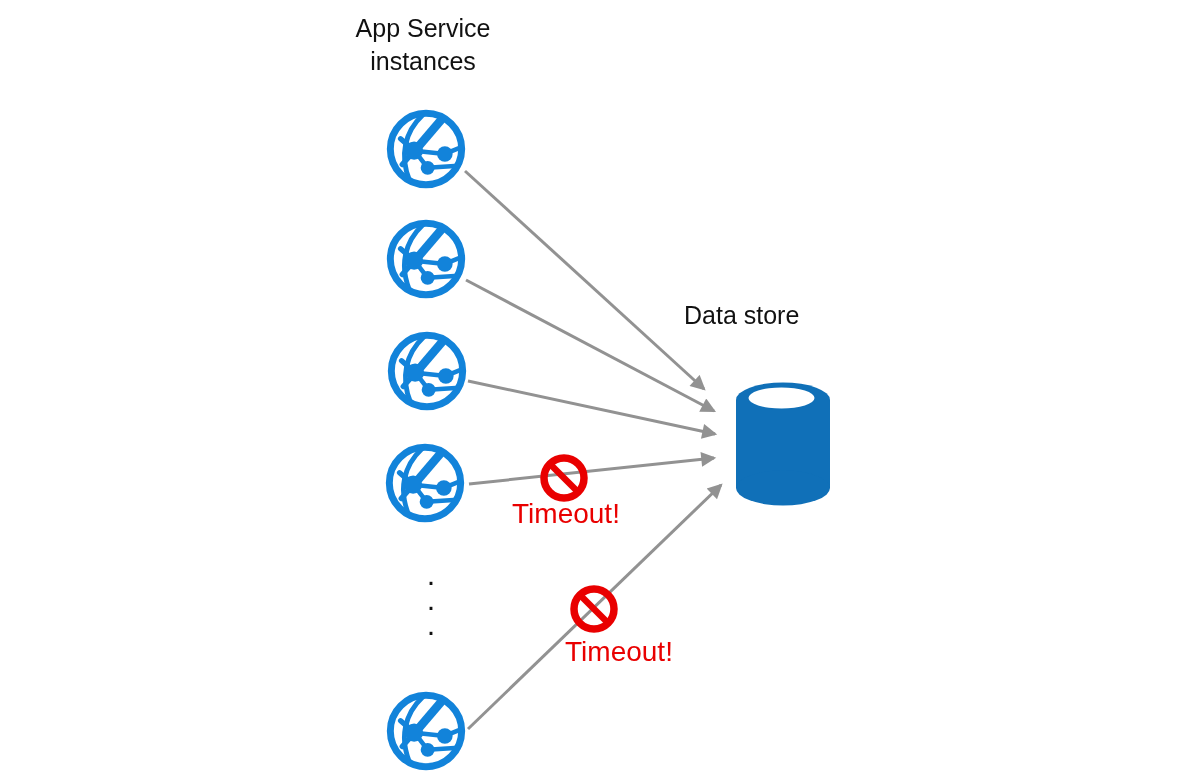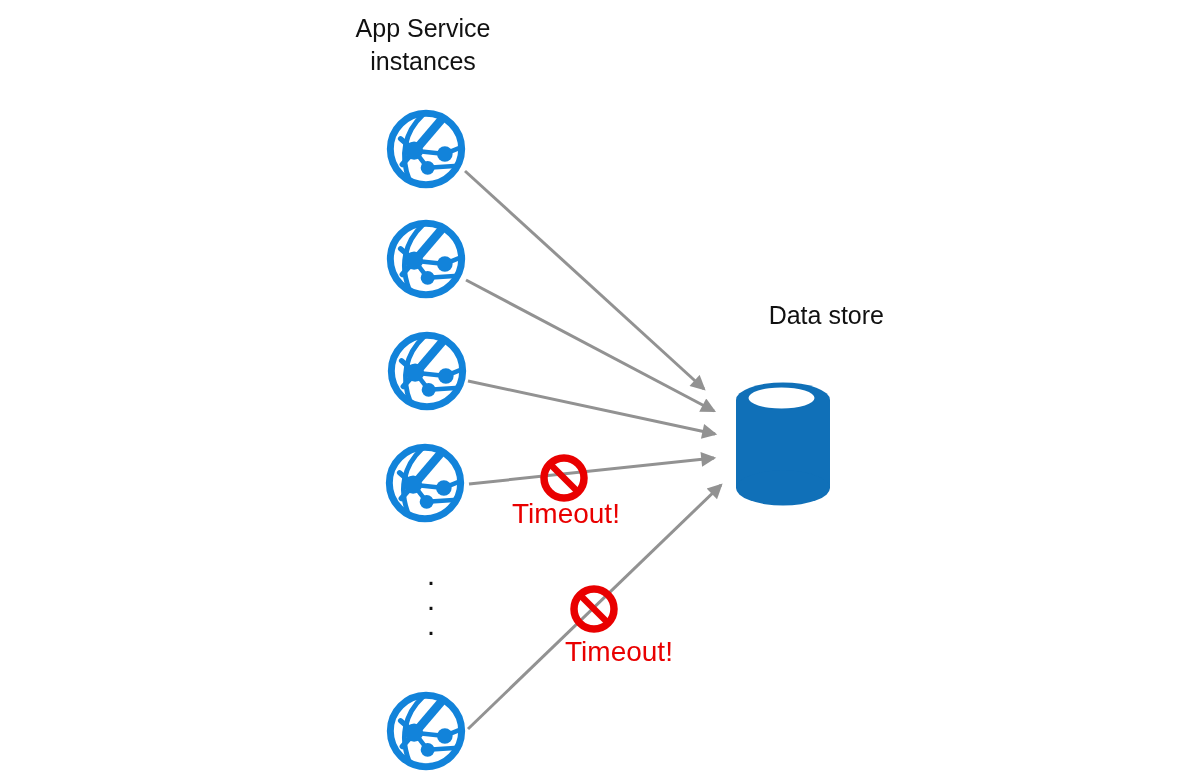--- a/index.html
+++ b/index.html
@@ -20,21 +20,21 @@
   
   .group-title {
     left: 348px; top: 12px; width: 150px;
     font-size: 25px; line-height: 33px;
     text-align: center;
     color: var(--text, #111111);
   }
   .datastore-label {
     left: 684px; top: 300px; width: 200px;
     font-size: 25px; line-height: 30px;
-    text-align: right;
+    text-align: left;
     color: var(--text, #111111);
   }
   .timeout-label {
     width: 120px;
     font-size: 28px; line-height: 24px;
     text-align: center;
     color: var(--timeout-red, #e90000);
   }
   .timeout-label.t1 { left: 506px; top: 502px; }
   .timeout-label.t2 { left: 559px; top: 640px; }

